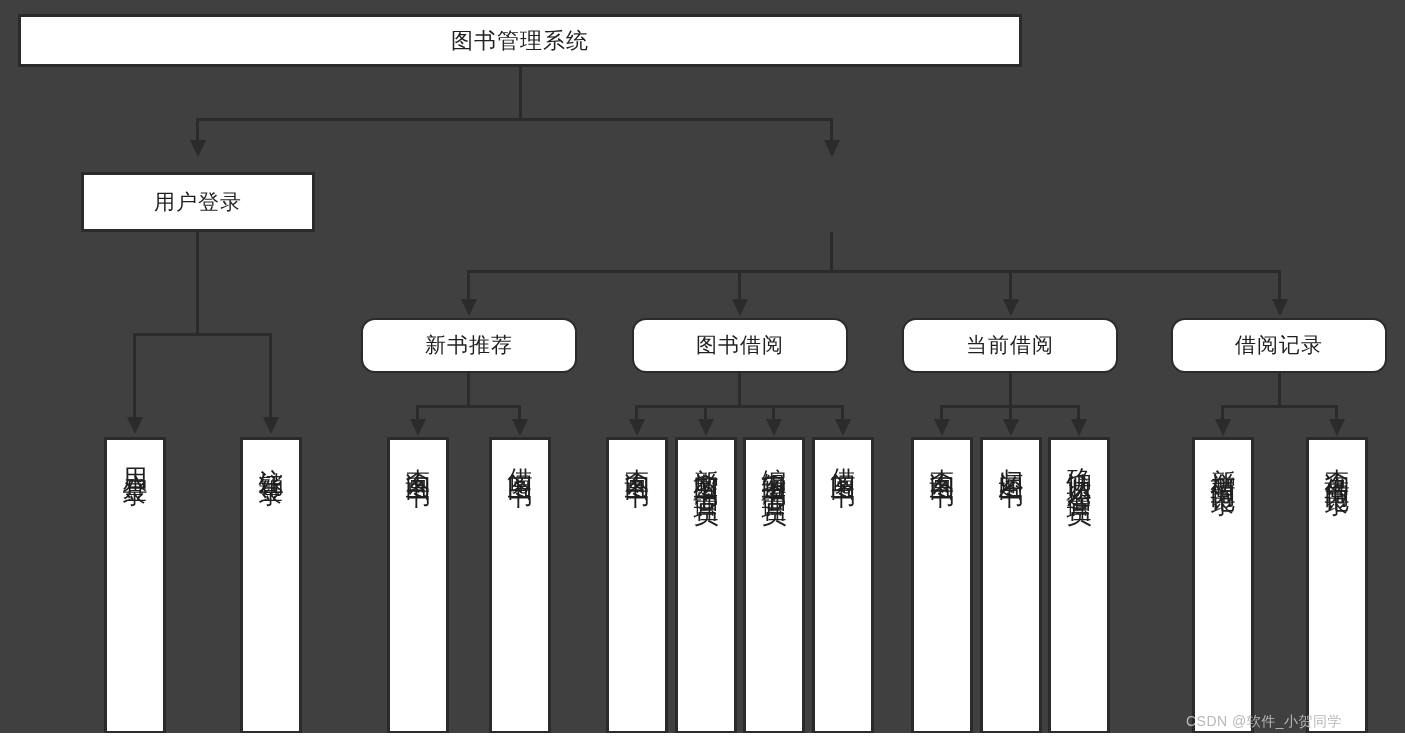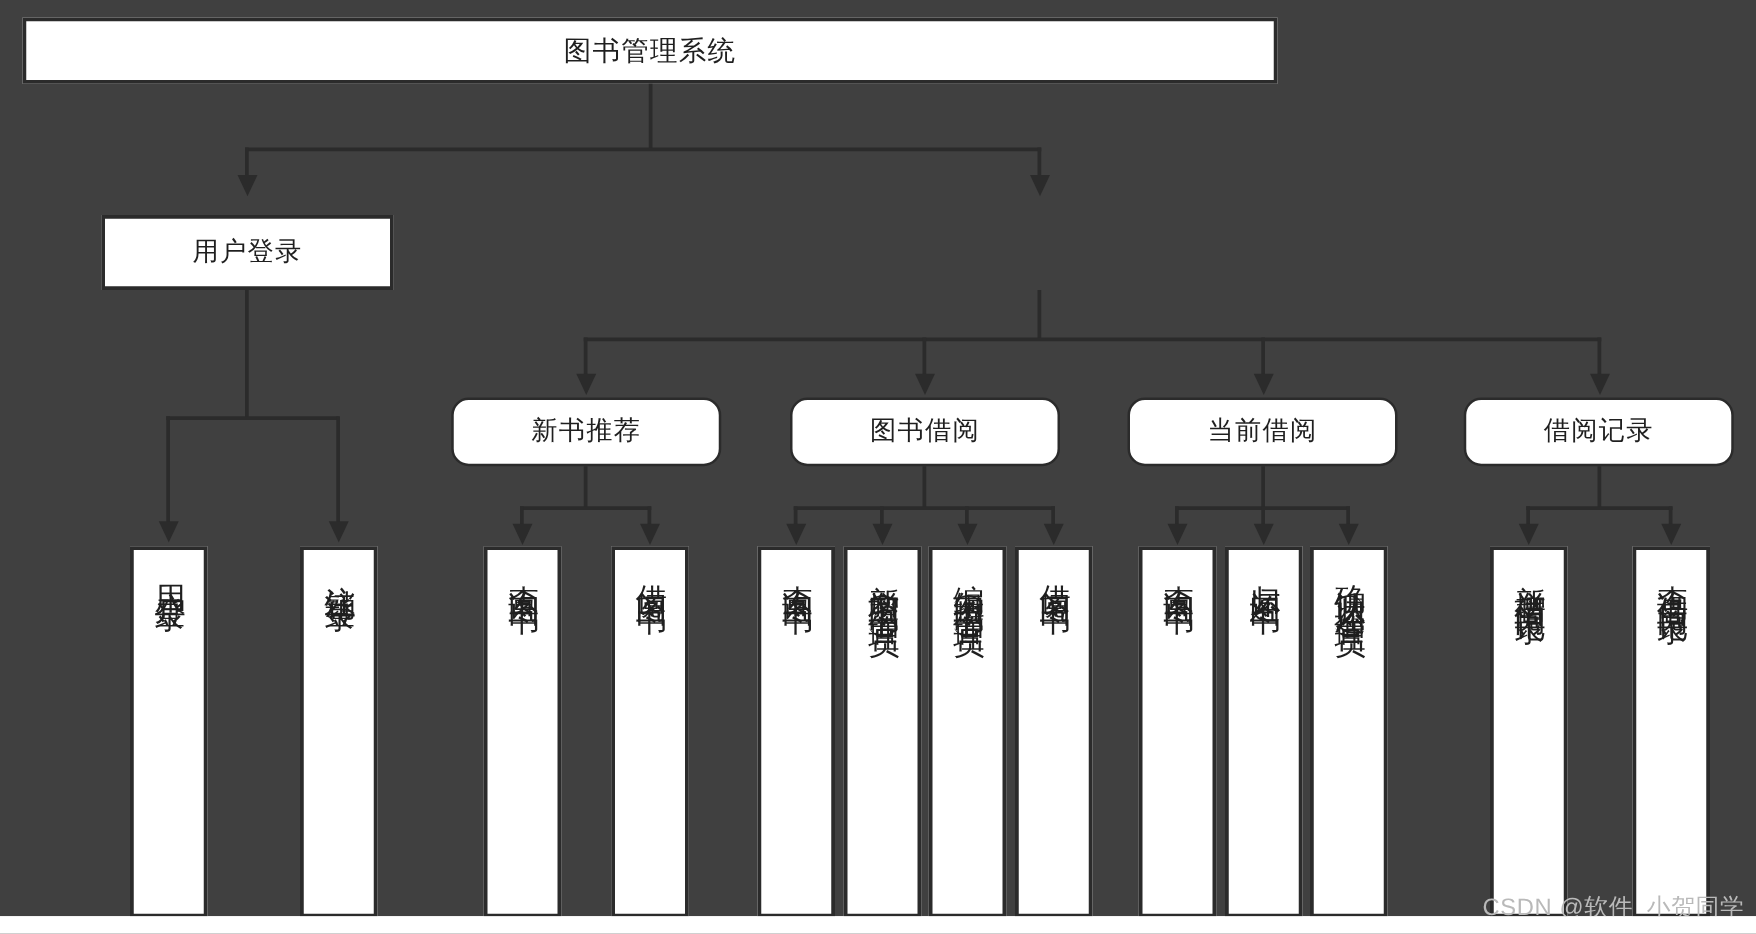--- a/index.html
+++ b/index.html
@@ -66,21 +66,21 @@
   .arrow{
     position:absolute;
     width:0;height:0;
     border-left:8px solid transparent;
     border-right:8px solid transparent;
     border-top:17px solid #2b2b2b;
   }
   
   #watermark{
     position:absolute;
-    font-size:19px;
+    font-size:14px;
     color:#b9b9b9;
     letter-spacing:0.5px;
     white-space:nowrap;
     user-select:none;
   }
 </style>
 </head>
 <body>
 
 <div id="canvas">

